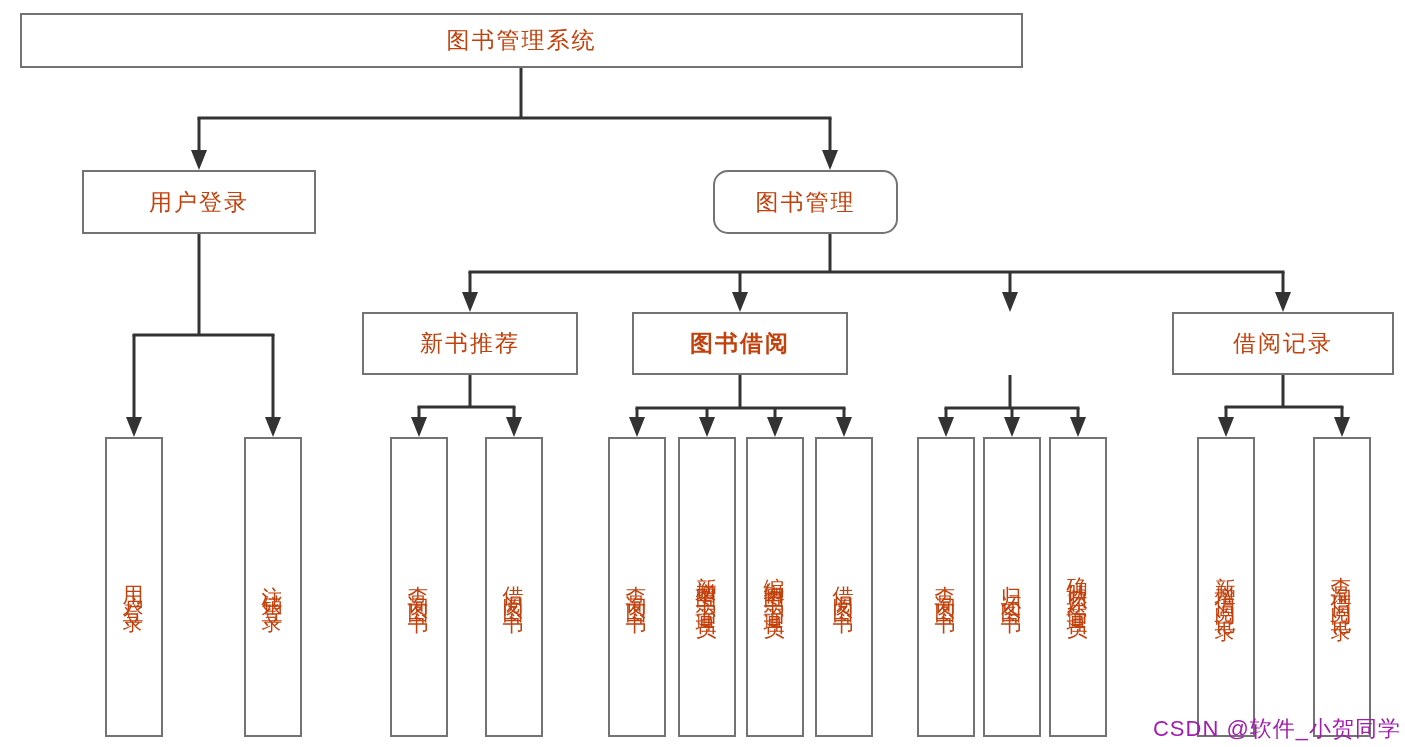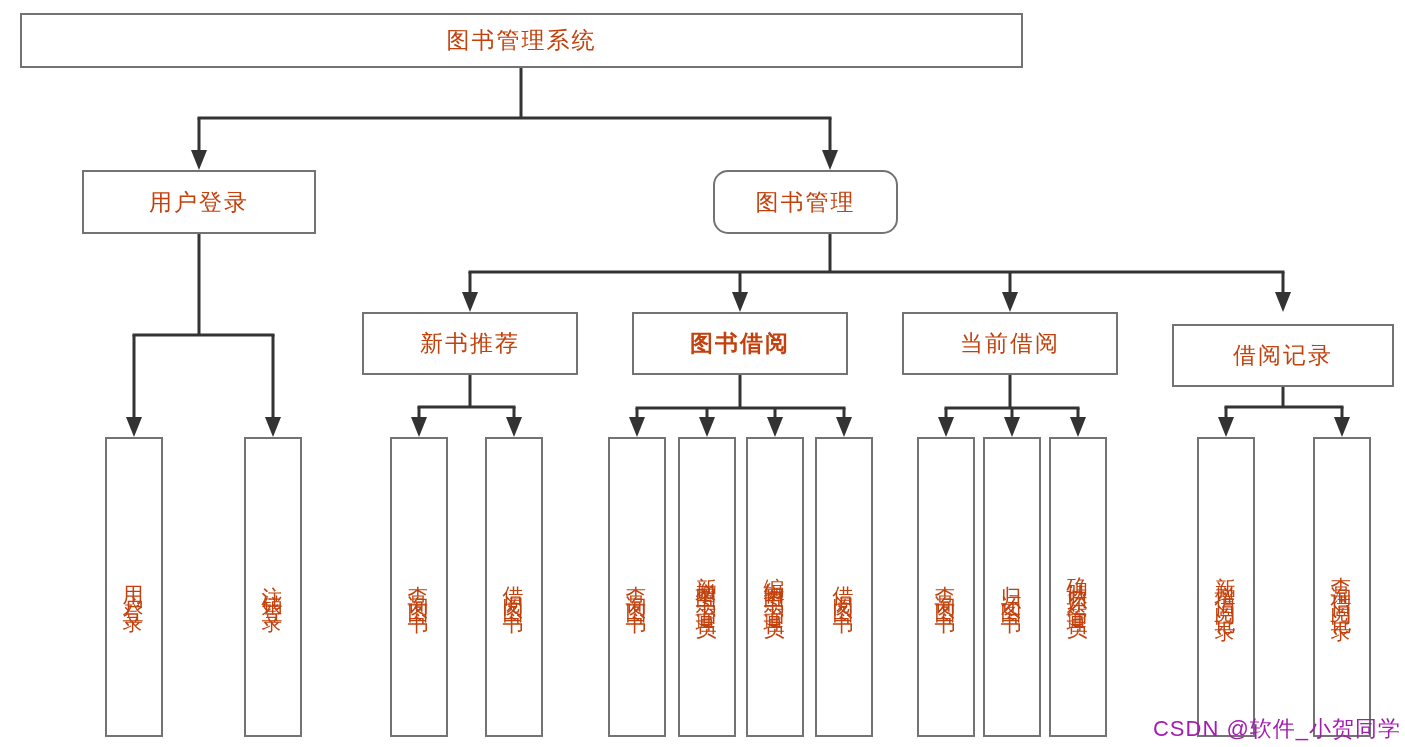--- a/index.html
+++ b/index.html
@@ -115,22 +115,21 @@
       <polygon points="1342,437 1334,417 1350,417" fill="#333333"></polygon>
     </svg>
 
   <div class="node h" style="left:20px; top:13px; width:1003px; height:55px;">图书管理系统</div>
 
   <div class="node h" style="left:82px; top:170px; width:234px; height:64px;">用户登录</div>
   <div class="node h" style="left:713px; top:170px; width:185px; height:64px;border-radius:15px;">图书管理</div>
 
   <div class="node h" style="left:362px; top:312px; width:216px; height:63px;">新书推荐</div>
   <div class="node h" style="left:632px; top:312px; width:216px; height:63px;font-weight:bold;">图书借阅</div>
-  <div class="node h" style="left:902px; top:312px; width:216px; height:63px;">当前借阅</div>
-  <div class="node h" style="left:1172px; top:312px; width:222px; height:63px;margin-top:12px;">借阅记录</div>
+  <div class="node h" style="left:1172px; top:312px; width:222px; height:63px;">借阅记录</div>
 
   <div class="node v" style="left:105px; top:437px; width:58px; height:300px;">用户登录</div>
   <div class="node v" style="left:244px; top:437px; width:58px; height:300px;">注销登录</div>
 
   <div class="node v" style="left:390px; top:437px; width:58px; height:300px;">查询图书</div>
   <div class="node v" style="left:485px; top:437px; width:58px; height:300px;">借阅图书</div>
 
   <div class="node v" style="left:608px; top:437px; width:58px; height:300px;">查询图书</div>
   <div class="node v long" style="left:678px; top:437px; width:58px; height:300px;">新增图书（管理员）</div>
   <div class="node v long" style="left:746px; top:437px; width:58px; height:300px;">编辑图书（管理员）</div>

